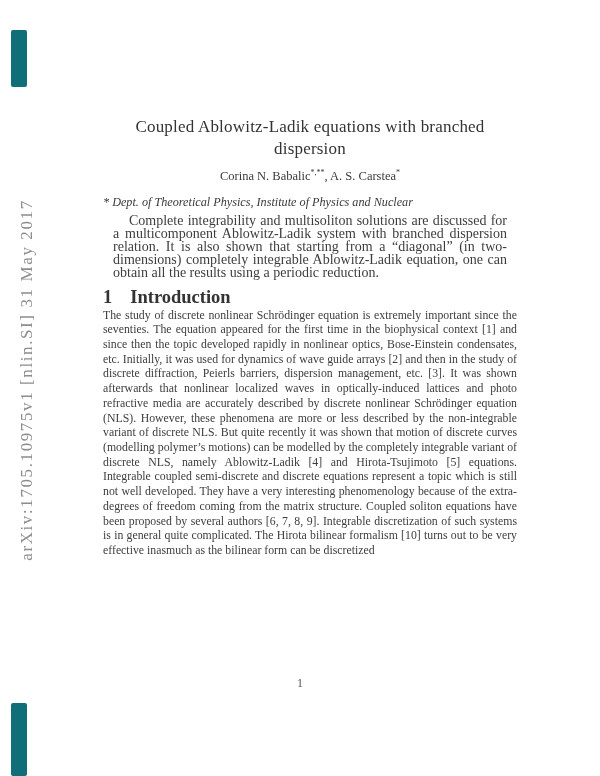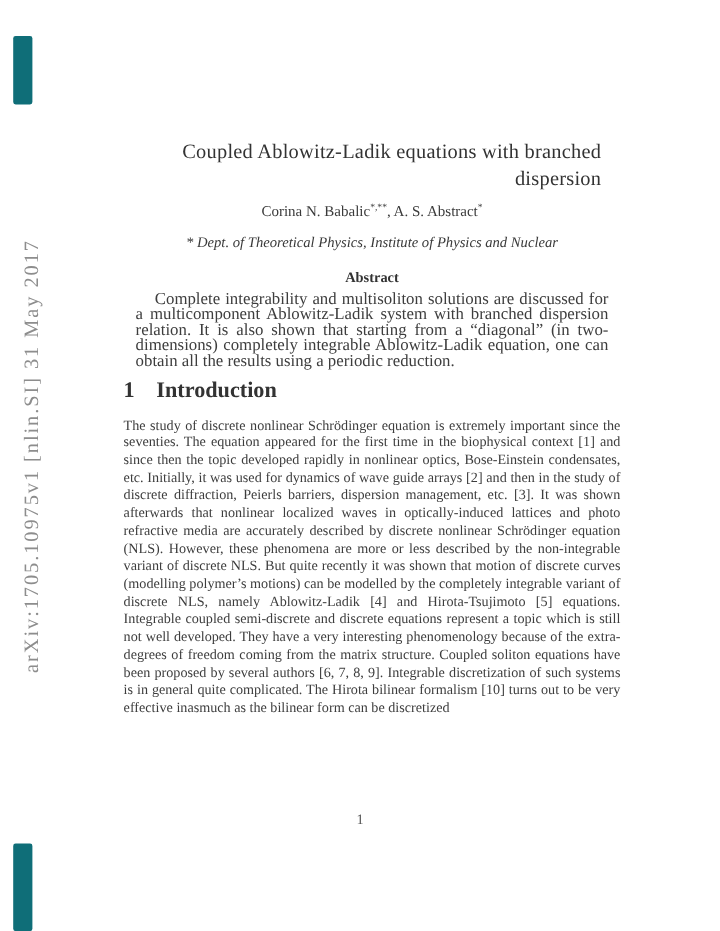--- a/index.html
+++ b/index.html
@@ -14,37 +14,37 @@
   }
   .content {
     position: absolute;
     left: 103px;
     top: 0;
     width: 414px;
   }
   .title {
     width: 382px;
     margin: 116px auto 0 auto;
-    text-align: right;
+    text-align: center;
     font-size: 17px;
     line-height: 22px;
     font-weight: normal;
     color: #333333;
     letter-spacing: 0.2px;
   }
   .authors {
     margin-top: 8px;
     text-align: center;
     font-size: 12.5px;
     color: #3a3a3a;
   }
   .authors sup { font-size: 8px; }
   .affiliations {
     margin-top: 11px;
-    text-align: center;
+    text-align: left;
     font-style: italic;
     font-size: 12.2px;
     line-height: 14.5px;
     color: #3a3a3a;
   }
   .abstract-heading {
     margin-top: 14px;
     text-align: center;
     font-weight: bold;
     font-size: 12px;
@@ -59,21 +59,20 @@
     text-indent: 16px;
   }
   .section-heading {
     margin-top: 8px;
     font-size: 18.5px;
     font-weight: bold;
     color: #333333;
   }
   .section-heading .sec-num { margin-right: 18px; }
   .body-text {
-    margin-top: 10px;
     text-align: justify;
     font-size: 11.8px;
     line-height: 14.7px;
     font-family: Liberation Serif, serif;
   }
   .page-number {
     position: absolute;
     left: 0;
     top: 676px;
     width: 600px;
@@ -109,28 +108,27 @@
 
   <div class="marker marker-top" style="background: rgb(15, 110, 120);"></div>
 
   <div class="marker marker-bottom" style="background: rgb(15, 110, 120);"></div>
 
   <div class="content">
 
     <div class="title">Coupled Ablowitz-Ladik equations with branched dispersion</div>
 
     <div class="authors">
-      <span>Corina N. Babalic</span><sup>*,**</sup><span>, A. S. Abstract</span><sup>*</sup>
+      <span>Corina N. Babalic</span><sup>*,**</sup><span>, A. S. Carstea</span><sup>*</sup>
     </div>
 
     <div class="affiliations">
       <div>* Dept. of Theoretical Physics, Institute of Physics and Nuclear</div>
     </div>
 
-    <div class="abstract-heading">Abstract</div>
 
     <div class="abstract-text">Complete integrability and multisoliton solutions are discussed for a multicomponent Ablowitz-Ladik system with branched dispersion relation. It is also shown that starting from a “diagonal” (in two-dimensions) completely integrable Ablowitz-Ladik equation, one can obtain all the results using a periodic reduction.</div>
 
     <div class="section-heading">
       <span class="sec-num">1</span><span>Introduction</span>
     </div>
 
     <div class="body-text">The study of discrete nonlinear Schrödinger equation is extremely important since the seventies. The equation appeared for the first time in the biophysical context [1] and since then the topic developed rapidly in nonlinear optics, Bose-Einstein condensates, etc. Initially, it was used for dynamics of wave guide arrays [2] and then in the study of discrete diffraction, Peierls barriers, dispersion management, etc. [3]. It was shown afterwards that nonlinear localized waves in optically-induced lattices and photo refractive media are accurately described by discrete nonlinear Schrödinger equation (NLS). However, these phenomena are more or less described by the non-integrable variant of discrete NLS. But quite recently it was shown that motion of discrete curves (modelling polymer’s motions) can be modelled by the completely integrable variant of discrete NLS, namely Ablowitz-Ladik [4] and Hirota-Tsujimoto [5] equations. Integrable coupled semi-discrete and discrete equations represent a topic which is still not well developed. They have a very interesting phenomenology because of the extra-degrees of freedom coming from the matrix structure. Coupled soliton equations have been proposed by several authors [6, 7, 8, 9]. Integrable discretization of such systems is in general quite complicated. The Hirota bilinear formalism [10] turns out to be very effective inasmuch as the bilinear form can be discretized</div>
 
   </div>

